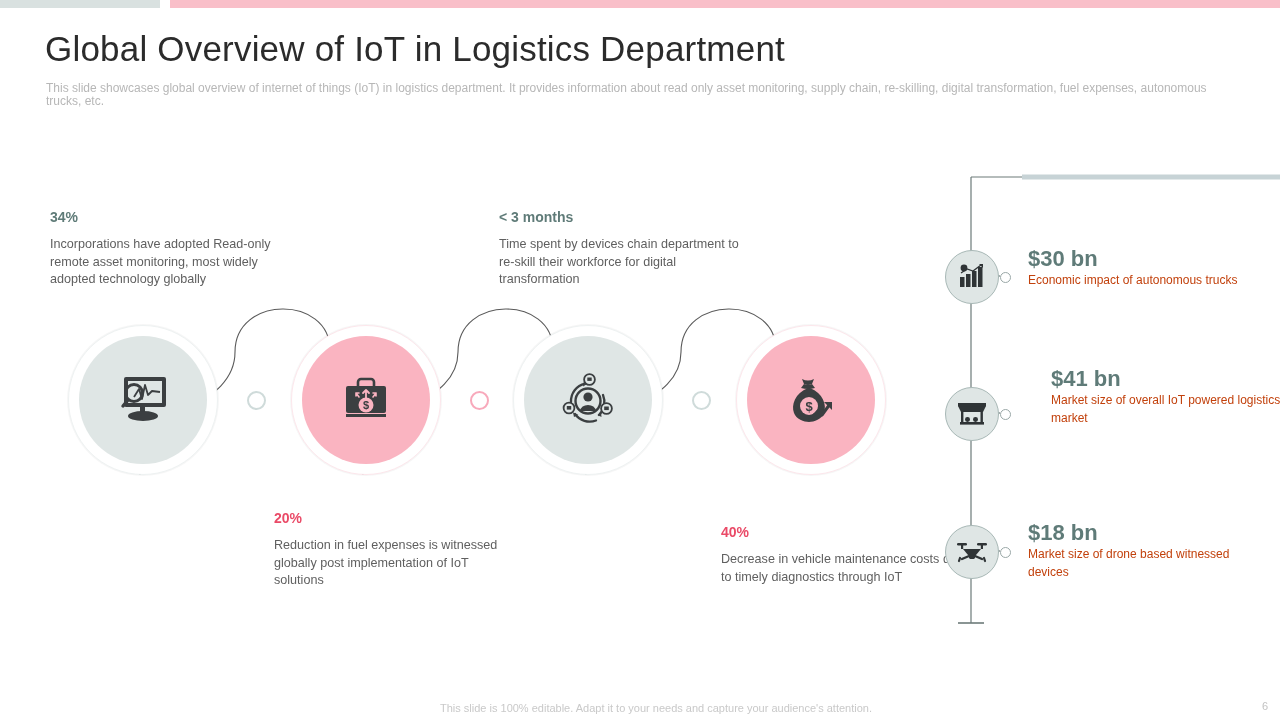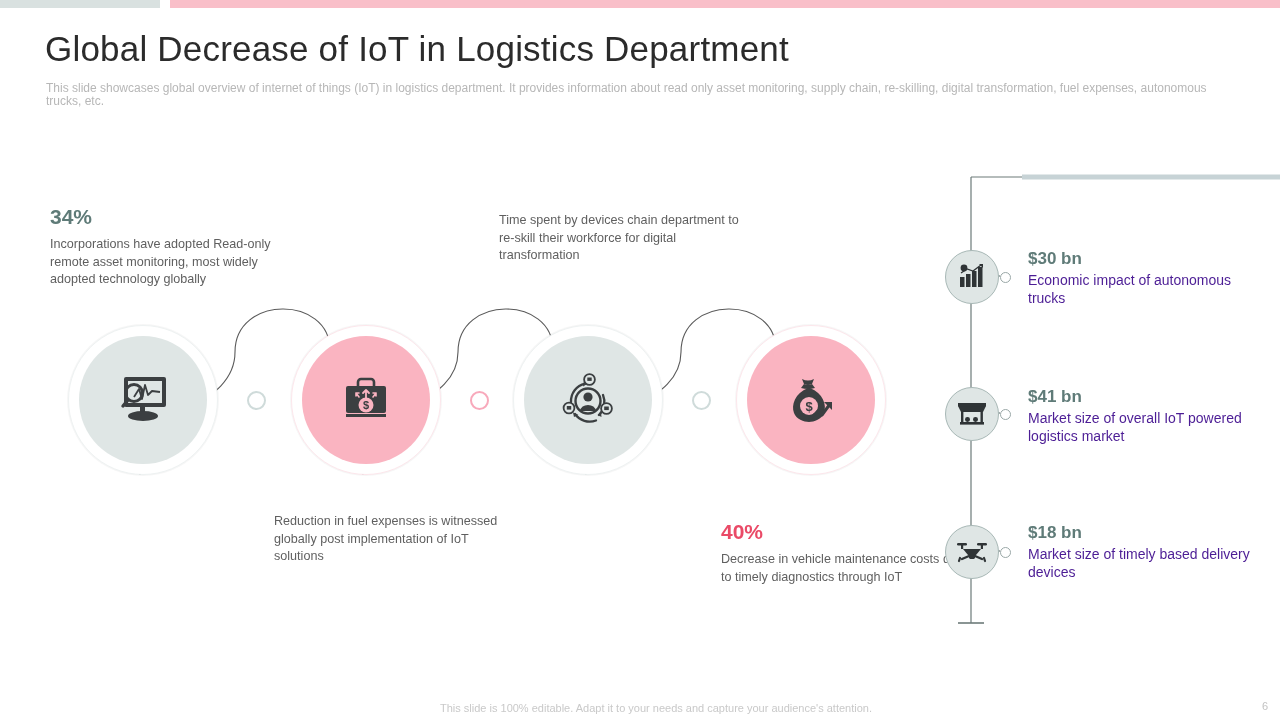--- a/index.html
+++ b/index.html
@@ -26,21 +26,21 @@
     font-size: 35px; font-weight: normal; color: #2b2b2b;
     letter-spacing: 0.2px; white-space: nowrap;
   }
   .subtitle {
     position: absolute; left: 46px; top: 82px; width: 1180px;
     font-size: 12px; color: #b7b7b7; line-height: 13px;
   }
 
   
   .stat { position: absolute; }
-  .stat .value { font-size: 21px; font-weight: bold; line-height: 24px; }
+  .stat .value { font-size: 14px; font-weight: bold; line-height: 24px; }
   .stat .value.teal { color: #5f7b78; }
   .stat .value.pink { color: #ea4a67; }
   .stat .desc { margin-top: 7px; font-size: 12.6px; color: #5f5f5f; line-height: 17.6px; }
 
   #stat-1 { left: 50px;  top: 205px; width: 230px; }
   #stat-2 { left: 499px; top: 205px; width: 250px; }
   #stat-3 { left: 274px; top: 506px; width: 240px; }
   #stat-4 { left: 721px; top: 520px; width: 250px; }
 
   
@@ -79,24 +79,24 @@
   #dot-2 { left: 470px; }
   #dot-3 { left: 692px; }
 
   
   #wave { position: absolute; left: 0; top: 290px; width: 960px; height: 200px; }
 
   
   #timeline { position: absolute; left: 930px; top: 165px; width: 350px; height: 470px; }
 
   .tl-item { position: absolute; left: 1028px; }
-  .tl-item .value { font-size: 17px; font-weight: bold; color: #5f7b78; line-height: 21px; }
-  .tl-item .desc  { margin-top: 3px; font-size: 14px; color: #4c1d95; line-height: 17.6px; width: 230px; }
+  .tl-item .value { font-size: 22px; font-weight: bold; color: #5f7b78; line-height: 21px; }
+  .tl-item .desc  { margin-top: 3px; font-size: 12px; color: #c2410c; line-height: 17.6px; width: 230px; }
   #tl-1 { top: 248px; }
-  #tl-2 { top: 386px; }
+  #tl-2 { top: 368px; margin-left: 23px; }
   #tl-3 { top: 522px; }
 
   .tl-node {
     position: absolute; left: 945px;
     width: 52px; height: 52px; border-radius: 50%;
     background: #dfe6e5; border: 1px solid #a8b8b6;
     display: flex; align-items: center; justify-content: center;
   }
   #node-1 { top: 250px; }
   #node-2 { top: 387px; }
@@ -124,21 +124,21 @@
 </head>
 <body>
 
 <div id="slide">
 
   <div class="topbar">
     <div class="seg-left"></div>
     <div class="seg-right"></div>
   </div>
 
-  <div class="title">Global Decrease of IoT in Logistics Department</div>
+  <div class="title">Global Overview of IoT in Logistics Department</div>
   <div class="subtitle">This slide showcases global overview of internet of things (IoT) in logistics department. It provides information about read only asset monitoring, supply chain, re-skilling, digital transformation, fuel expenses, autonomous trucks, etc.</div>
 
   <svg id="wave" viewBox="0 0 960 200" fill="none">
     <path d="M 140 185 C 140 120, 235 120, 235 62 C 235 5, 330 5, 330 60 C 330 118, 363 118, 363 185
              C 363 118, 458 118, 458 62 C 458 5, 553 5, 553 60 C 553 118, 586 118, 586 185
              C 586 118, 681 118, 681 62 C 681 5, 776 5, 776 60" stroke="#3c3c3c" stroke-width="1.1" fill="none" opacity="0.85"></path>
   </svg>
 
   <div class="circle-wrap" id="circle-1">
     <div class="circle-outer ring-grey"></div>
@@ -214,24 +214,26 @@
       </svg>
     </div>
   </div>
 
   <div class="stat" id="stat-1">
     <div class="value teal">34%</div>
     <div class="desc">Incorporations have adopted Read-only remote asset monitoring, most widely adopted technology globally</div>
   </div>
 
   <div class="stat" id="stat-2">
+    <div class="value teal">&lt; 3 months</div>
     <div class="desc">Time spent by devices chain department to re-skill their workforce for digital transformation</div>
   </div>
 
   <div class="stat" id="stat-3">
+    <div class="value pink">20%</div>
     <div class="desc">Reduction in fuel expenses is witnessed globally post implementation of IoT solutions</div>
   </div>
 
   <div class="stat" id="stat-4">
     <div class="value pink">40%</div>
     <div class="desc">Decrease in vehicle maintenance costs due to timely diagnostics through IoT</div>
   </div>
 
   <svg id="timeline" viewBox="0 0 350 470" fill="none">
     <path d="M41 12 L41 458" stroke="#6c7a79" stroke-width="1.2"></path>
@@ -285,19 +287,19 @@
   <div class="tl-item" id="tl-1">
     <div class="value">$30 bn</div>
     <div class="desc">Economic impact of autonomous trucks</div>
   </div>
   <div class="tl-item" id="tl-2">
     <div class="value">$41 bn</div>
     <div class="desc">Market size of overall IoT powered  logistics market</div>
   </div>
   <div class="tl-item" id="tl-3">
     <div class="value">$18 bn</div>
-    <div class="desc">Market size of timely based delivery devices</div>
+    <div class="desc">Market size of drone based witnessed devices</div>
   </div>
 
   <div class="footer">This slide is 100% editable. Adapt it to your needs and capture your audience's attention.</div>
   <div class="page-num">6</div>
 
 </div>
 
 </body></html>

